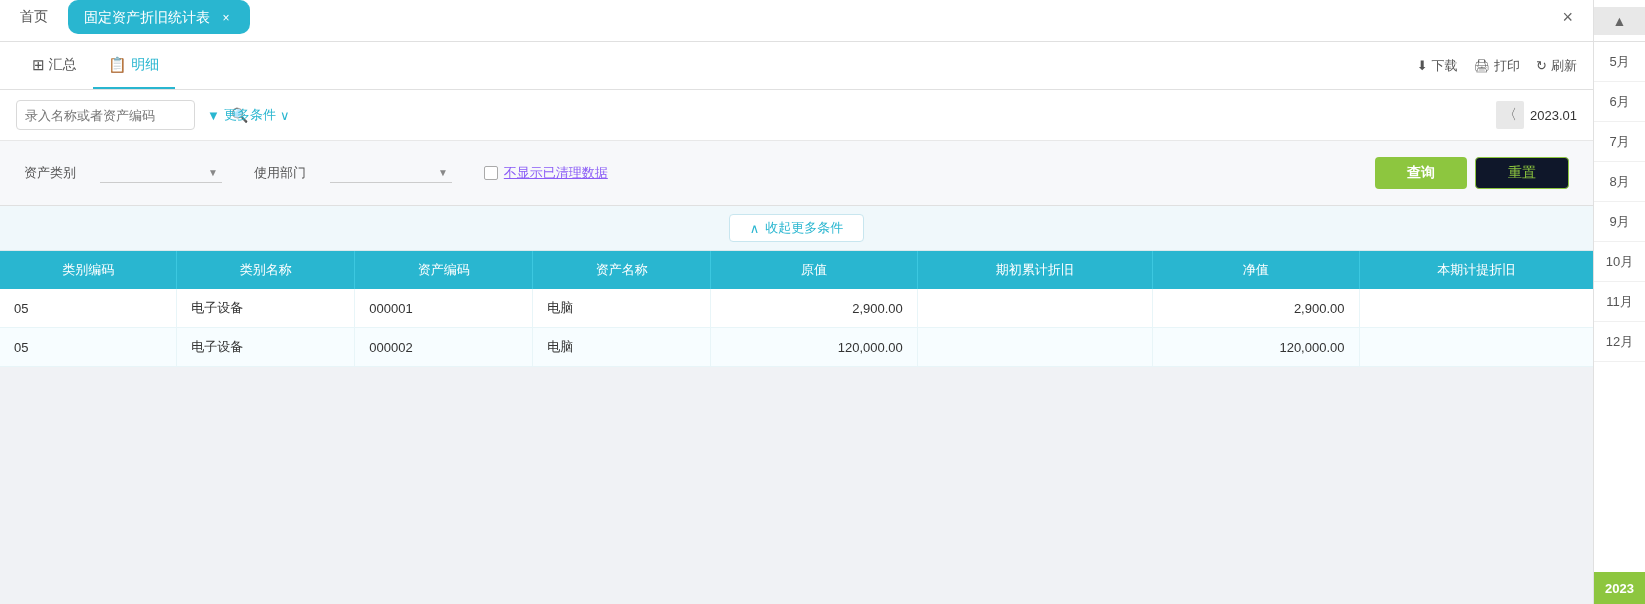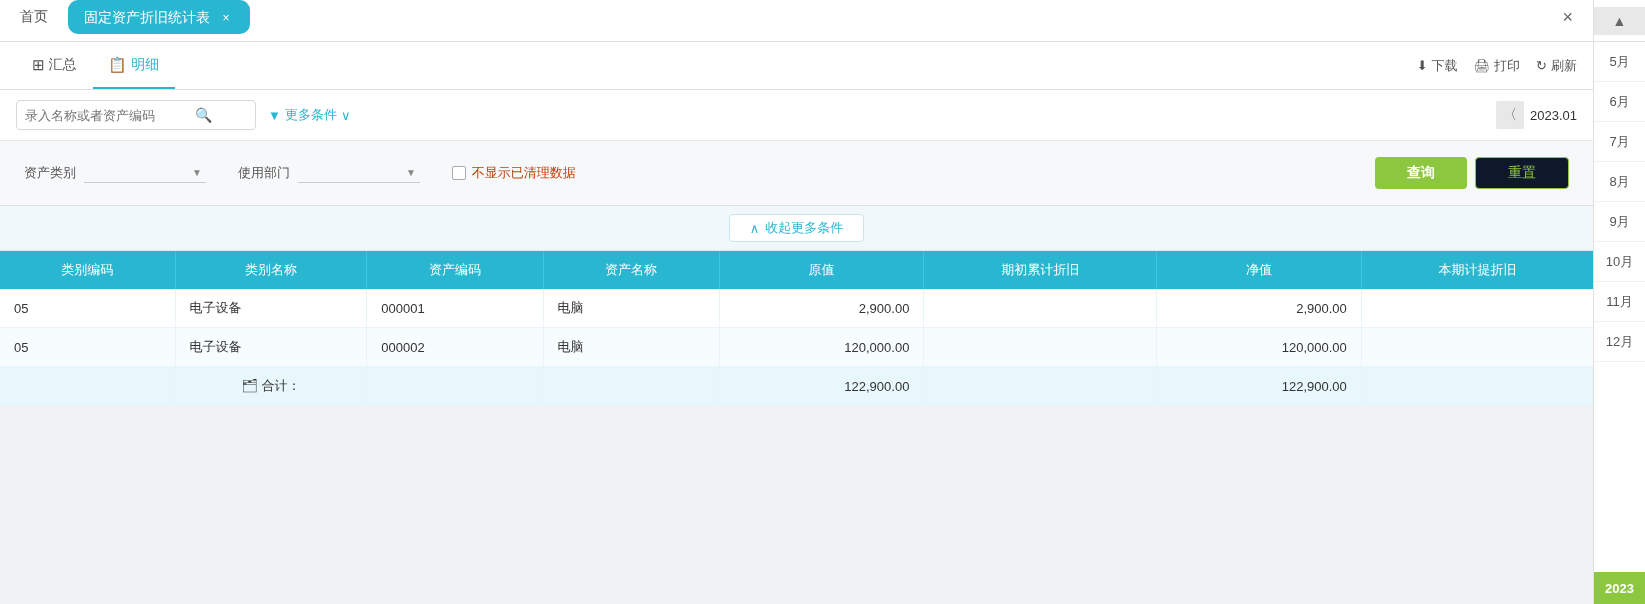--- a/index.html
+++ b/index.html
@@ -57,22 +57,23 @@
     }
 
     
     .filter-bar {
       background: #fff; padding: 10px 16px;
       display: flex; align-items: center; gap: 12px;
       border-bottom: 1px solid #e8e8e8;
     }
     .search-input-wrap {
       display: flex; align-items: center; border: 1px solid #d9d9d9;
-      border-radius: 4px; padding: 0 8px; height: 30px; width: 240px;
+      border-radius: 4px; padding: 0 8px; height: 30px; width: 179px;
       background: #fff;
+      gap: 36px;
     }
     .search-input {
       border: none; outline: none; font-size: 13px; color: #999;
       width: 170px; background: transparent;
     }
     .search-icon { color: #aaa; font-size: 14px; }
     .more-filter {
       display: flex; align-items: center; gap: 4px;
       color: #29b6d0; cursor: pointer; font-size: 13px;
     }
@@ -88,38 +89,38 @@
       font-size: 13px; color: #333; white-space: nowrap;
     }
 
     
     .adv-filter {
       background: #f7f8fa; padding: 16px 24px;
       display: flex; align-items: center; gap: 32px;
       border-bottom: 1px solid #e0e0e0; flex-wrap: wrap;
     }
     .filter-field {
-      display: flex; align-items: center; gap: 8px;
+      display: flex; align-items: center; gap: 24px;
     }
     .filter-label { font-size: 13px; color: #555; white-space: nowrap; }
     .filter-select {
       display: flex; align-items: center; border-bottom: 1px solid #ccc;
       min-width: 120px; padding: 4px 4px; cursor: pointer;
       position: relative; background: transparent;
     }
     .filter-select-text { font-size: 13px; color: #999; min-width: 100px; }
     .filter-select-arrow { font-size: 10px; color: #888; margin-left: 4px; }
     .checkbox-wrap {
       display: flex; align-items: center; gap: 6px;
     }
     .checkbox-box {
       width: 14px; height: 14px; border: 1px solid #aaa;
       border-radius: 2px; background: #fff; cursor: pointer;
     }
-    .checkbox-label { font-size: 13px; color: #c2410c; }
+    .checkbox-label { font-size: 13px; color: #8b5cf6; text-decoration: underline; }
     .filter-actions {
       margin-left: auto; display: flex; flex-direction: row; gap: 8px;
     }
     .btn-query {
       background: #8dc63f; color: #fff; border: none;
       border-radius: 4px; padding: 6px 32px; font-size: 14px;
       cursor: pointer; font-weight: bold;
     }
     .btn-reset {
       background: #0f172a; color: #8dc63f; border: 1px solid #8dc63f;
@@ -309,30 +310,20 @@
           <tr>
             <td>05</td>
             <td>电子设备</td>
             <td>000002</td>
             <td>电脑</td>
             <td class="num">120,000.00</td>
             <td class="num"></td>
             <td class="num">120,000.00</td>
             <td class="num"></td>
           </tr>
-          <tr class="total-row">
-            <td></td>
-            <td style="text-align: center;">🗂 合计：</td>
-            <td></td>
-            <td></td>
-            <td class="num">122,900.00</td>
-            <td class="num"></td>
-            <td class="num">122,900.00</td>
-            <td class="num"></td>
-          </tr>
         </tbody>
     </table>
   </div>
 </div>
 
 <div class="right-panel">
   <div class="right-panel-top">
     <div class="scroll-btn">▲</div>
   </div>
   <div class="month-list" id="month-list">

